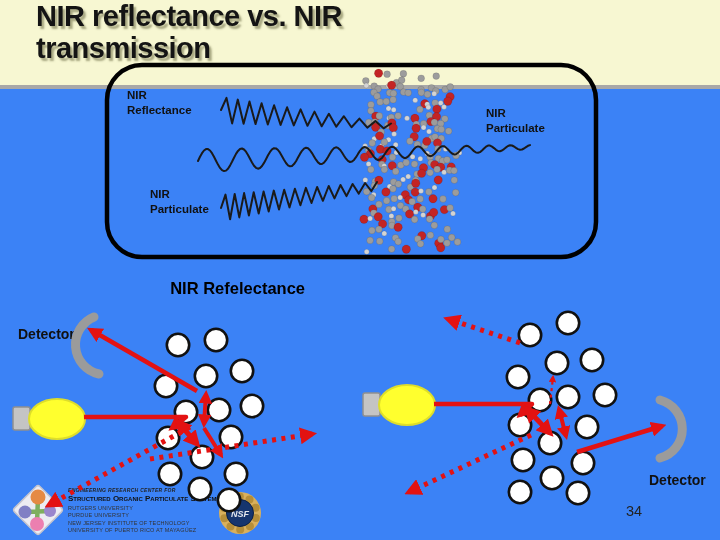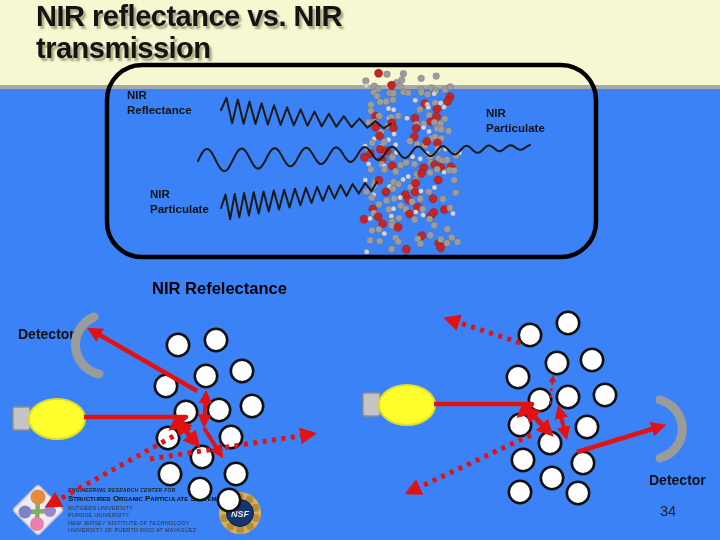--- a/index.html
+++ b/index.html
@@ -12,21 +12,21 @@
          text-shadow:2.5px 2.5px 2px rgba(90,90,50,0.5);}
   .lbl{position:absolute;z-index:1;color:#111;font-weight:bold;}
   .box-label{font-size:11.5px;line-height:1.28;}
   .box-label span{display:block;}
   .diagram-title{font-size:16.5px;text-align:center;color:#000;}
   .detector-label{font-size:14px;}
   .footer-text{position:absolute;left:68px;top:487px;width:200px;z-index:1;color:#222;}
   .ft-1{font-size:5px;font-style:italic;font-weight:bold;letter-spacing:0.3px;}
   .ft-2{font-size:8px;font-weight:bold;font-variant:small-caps;color:#111;margin:1px 0 2px 0;}
   .ft-u{font-size:5.5px;line-height:1.35;color:#333;letter-spacing:0.2px;}
-  .page-num{position:absolute;left:660px;top:503px;z-index:1;font-size:14.5px;color:#222;}
+  .page-num{position:absolute;left:626px;top:503px;z-index:1;font-size:14.5px;color:#222;}
   #gfx{position:absolute;left:0;top:0;z-index:2;pointer-events:none;}
 </style>
 </head>
 <body>
 
 <div class="slide">
   <div class="band"></div>
   <div class="hline"></div>
   <div class="title">NIR reflectance vs. NIR transmission</div>
 
@@ -36,21 +36,21 @@
   </div>
   <div class="lbl box-label" style="left:150px;top:187px;width:92px;">
     <span>NIR</span>
     <span>Particulate</span>
   </div>
   <div class="lbl box-label" style="left:486px;top:106px;width:100px;">
     <span>NIR</span>
     <span>Particulate</span>
   </div>
 
-  <div class="lbl diagram-title" style="left:122px;top:279px;width:195px;">NIR Refelectance</div>
+  <div class="lbl diagram-title" style="left:110px;top:279px;width:195px;text-align:right;">NIR Refelectance</div>
 
   <div class="lbl detector-label" style="left:18px;top:326px;width:64px;">Detector</div>
   <div class="lbl detector-label" style="left:649px;top:472px;width:64px;">Detector</div>
 
   <div class="footer-text">
     <div class="ft-1">ENGINEERING RESEARCH CENTER FOR</div>
     <div class="ft-2">Structured Organic Particulate Systems</div>
     <div class="ft-u">RUTGERS UNIVERSITY</div>
     <div class="ft-u">PURDUE UNIVERSITY</div>
     <div class="ft-u">NEW JERSEY INSTITUTE OF TECHNOLOGY</div>

